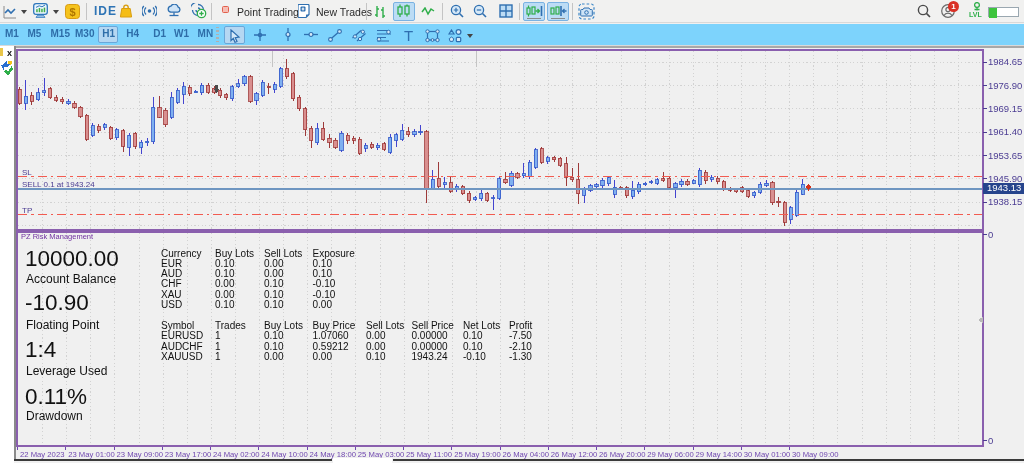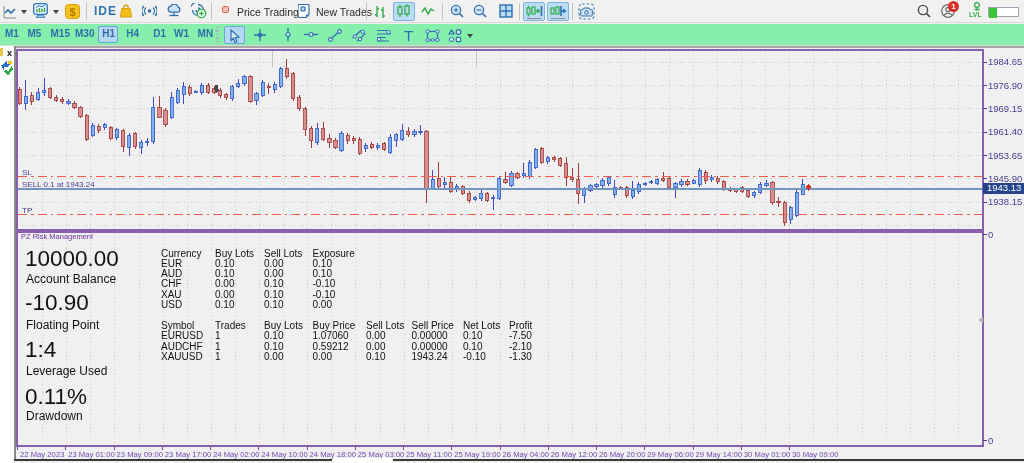--- a/index.html
+++ b/index.html
@@ -552,21 +552,21 @@
         <line x1="7" y1="8.6" x2="7" y2="11" stroke="#2f6fb0" stroke-width="1.3"></line>
         <line x1="2.5" y1="11.5" x2="11.5" y2="11.5" stroke="#2f6fb0" stroke-width="1.3"></line>
       </svg>
       <svg style="position:absolute;left:191px;top:3px" width="16" height="16" viewBox="0 0 16 16" xmlns="http://www.w3.org/2000/svg">
         <path d="M7 7 m0 -2 a2 2 0 1 1 -2 2 M7 1.5 a5.5 5.5 0 1 1 -5.5 5.5 M7 -1 a8 8 0 0 0 -8 8" stroke="#2f6fb0" fill="none" stroke-width="1.3"></path>
         <circle cx="10.5" cy="10.5" r="4.2" fill="#fff" stroke="#2fae4a" stroke-width="1.3"></circle>
         <path d="M10.5 8.3 v4.4 M8.3 10.5 h4.4" stroke="#2fae4a" stroke-width="1.3"></path>
       </svg>
       <div style="position:absolute;left:211px;top:3px;width:1px;height:17px;background:#c4c4c4"></div>
       <div style="position:absolute;left:222px;top:6px;width:7px;height:7px;background:#f6beb5;border:1.5px solid #e2604d;border-radius:1.5px"></div>
-      <div style="position:absolute;left:237px;top:6px;font:10.5px &quot;Liberation Sans&quot;,sans-serif;color:#2b2b2b">Price Trading</div>
+      <div style="position:absolute;left:237px;top:6px;font:10.5px &quot;Liberation Sans&quot;,sans-serif;color:#2b2b2b">Point Trading</div>
       <svg style="position:absolute;left:298px;top:4px" width="13" height="15" viewBox="0 0 13 15" xmlns="http://www.w3.org/2000/svg">
         <path d="M1 .5 h9 a1 1 0 0 1 1 1 v9 l-3 3 h-7 a1 1 0 0 1 -1-1 v-11 a1 1 0 0 1 1-1 z" fill="#fff" stroke="#2f6fb0" stroke-width="1.2"></path>
         <path d="M11 10.5 l-3 3 v-2.6 a.4.4 0 0 1 .4-.4 z" fill="#2f6fb0"></path>
         <rect x="2.5" y="2.5" width="5" height="5" rx="1" fill="#2f6fb0"></rect>
         <path d="M5 3.6 v2.8 M3.6 5 h2.8" stroke="#fff" stroke-width="1.1"></path>
       </svg>
       <div style="position:absolute;left:316px;top:6px;font:10.5px &quot;Liberation Sans&quot;,sans-serif;color:#2b2b2b">New Trades</div>
       <div style="position:absolute;left:366px;top:3px;width:1px;height:17px;background:#c4c4c4"></div>
       <svg style="position:absolute;left:374px;top:5px" width="13" height="14" viewBox="0 0 13 14" xmlns="http://www.w3.org/2000/svg">
         <path d="M3 1 v11 M1 10 h2 M3 4 h2 M9 2 v11 M7 5 h2 M9 11 h2" stroke="#2fae4a" stroke-width="1.4" fill="none"></path>
@@ -635,21 +635,21 @@
       <div style="position:absolute;left:948px;top:1px;width:11px;height:11px;background:#d93025;border-radius:50%;color:#fff;font:bold 8px &quot;Liberation Sans&quot;,sans-serif;text-align:center;line-height:11px">1</div>
       <svg style="position:absolute;left:971px;top:2px" width="12" height="10" viewBox="0 0 12 10" xmlns="http://www.w3.org/2000/svg">
         <circle cx="6" cy="3" r="2.4" fill="none" stroke="#2fae4a" stroke-width="1.3"></circle>
         <path d="M6 5.5 v3 m-2.5 -1 h5" stroke="#2fae4a" stroke-width="1.3"></path>
       </svg>
       <div style="position:absolute;left:969px;top:11px;font:bold 7px &quot;Liberation Sans&quot;,sans-serif;color:#2fae4a">LVL</div>
       <div style="position:absolute;left:988px;top:7px;width:31px;height:10px;background:#fff;border:1px solid #9aa7b0">
         <div style="width:8px;height:10px;background:#3dc43d"></div>
       </div>
     </div>
-<div style="position:absolute;left:0;top:24px;width:1024px;height:22px;background:#86efac;border-bottom:1px solid #d9d9d9">
+<div style="position:absolute;left:0;top:24px;width:1024px;height:22px;background:#7dd3fc;border-bottom:1px solid #d9d9d9">
       <div style="position:absolute;left:98px;top:2px;width:20px;height:17px;background:#b5d7f2;border:1px solid #6aa7d8;border-radius:2px"></div>
       <div style="position:absolute;left:4.9px;top:4px;font:bold 10px &quot;Liberation Sans&quot;,sans-serif;color:#2e6da8">M1</div>
       <div style="position:absolute;left:27.5px;top:4px;font:bold 10px &quot;Liberation Sans&quot;,sans-serif;color:#2e6da8">M5</div>
       <div style="position:absolute;left:50.5px;top:4px;font:bold 10px &quot;Liberation Sans&quot;,sans-serif;color:#2e6da8">M15</div>
       <div style="position:absolute;left:75px;top:4px;font:bold 10px &quot;Liberation Sans&quot;,sans-serif;color:#2e6da8">M30</div>
       <div style="position:absolute;left:102.2px;top:4px;font:bold 10px &quot;Liberation Sans&quot;,sans-serif;color:#2e6da8">H1</div>
       <div style="position:absolute;left:126.2px;top:4px;font:bold 10px &quot;Liberation Sans&quot;,sans-serif;color:#2e6da8">H4</div>
       <div style="position:absolute;left:153.2px;top:4px;font:bold 10px &quot;Liberation Sans&quot;,sans-serif;color:#2e6da8">D1</div>
       <div style="position:absolute;left:174.1px;top:4px;font:bold 10px &quot;Liberation Sans&quot;,sans-serif;color:#2e6da8">W1</div>
       <div style="position:absolute;left:197.6px;top:4px;font:bold 10px &quot;Liberation Sans&quot;,sans-serif;color:#2e6da8">MN</div>

